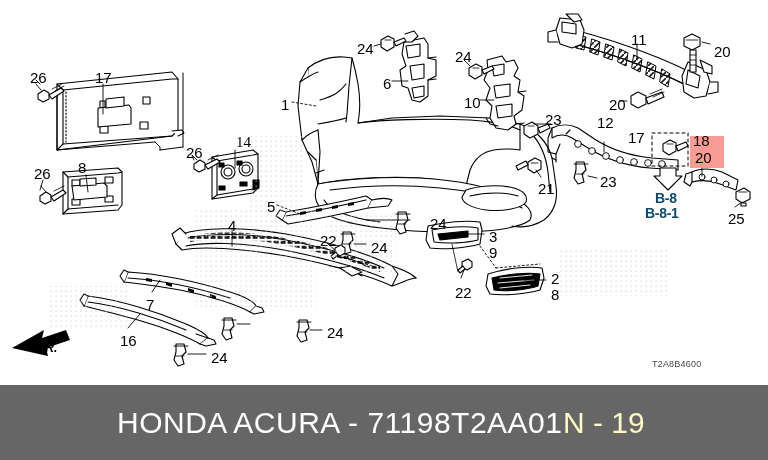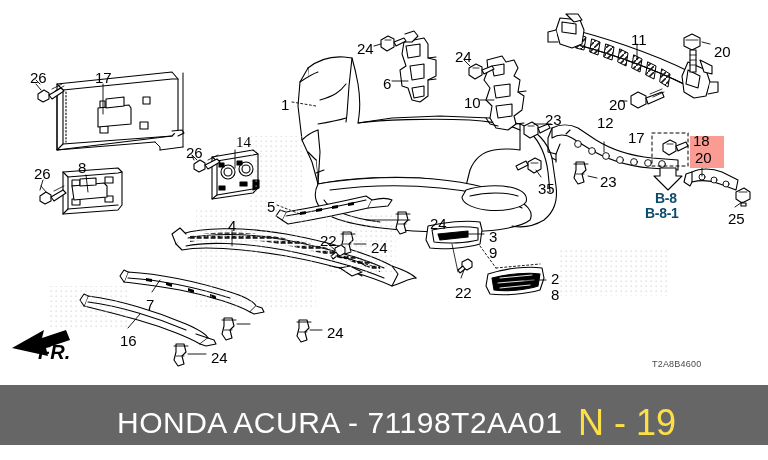--- a/index.html
+++ b/index.html
@@ -35,45 +35,45 @@
   }
   #highlight-box{
     position:absolute;
     left:690px;top:136px;width:34px;height:32px;
     background:#f98b80;
     opacity:0.85;
   }
   #fr-label{
     position:absolute;
     left:38px;top:341px;
-    font-size:20px;font-weight:bold;font-style:italic;
+    font-size:12px;font-weight:bold;font-style:italic;
     color:#000;
   }
   #code-watermark{
     position:absolute;
     left:652px;top:359px;
     font-size:9px;
     color:#4a4a4a;
     letter-spacing:0.2px;
   }
   #footer-bar{
-    position:absolute;left:0;top:385px;width:768px;height:60px;
+    position:absolute;left:0;top:385px;width:768px;height:75px;
     background:#666666;
   }
   #footer-inner{
     position:absolute;left:0;top:0;width:768px;height:75px;
     display:flex;align-items:center;
   }
   #footer-title{
     position:absolute;left:117px;top:50%;transform:translateY(-50%);
     color:#ffffff;font-size:30px;letter-spacing:0.5px;white-space:nowrap;
   }
   #footer-page{
-    position:absolute;left:578px;top:50%;transform:translateY(-50%);
-    color:#fde047;font-size:36px;white-space:nowrap;
+    position:absolute;left:563px;top:50%;transform:translateY(-50%);
+    color:#fef9c3;font-size:30px;white-space:nowrap;
   }
   .wm{
     position:absolute;
     font-size:62px;
     font-weight:bold;
     color:#efefef;
     letter-spacing:8px;
     user-select:none;
   }
 </style>
@@ -491,21 +491,21 @@
   <div class="cal" style="left:455px;top:49px;">24</div>
   <div class="cal" style="left:464px;top:95px;">10</div>
   <div class="cal" style="left:631px;top:32px;">11</div>
   <div class="cal" style="left:714px;top:44px;">20</div>
   <div class="cal" style="left:609px;top:97px;">20</div>
   <div class="cal" style="left:545px;top:112px;">23</div>
   <div class="cal" style="left:597px;top:115px;">12</div>
   <div class="cal" style="left:597px;top:130px;margin-left:31px;">17</div>
   <div class="cal" style="left:693px;top:133px;">18</div>
   <div class="cal" style="left:695px;top:150px;">20</div>
-  <div class="cal" style="left:538px;top:181px;">35</div>
+  <div class="cal" style="left:538px;top:181px;">21</div>
   <div class="cal" style="left:600px;top:174px;">23</div>
   <div class="cal" style="left:728px;top:211px;">25</div>
   <div class="cal" style="left:228px;top:218px;">4</div>
   <div class="cal" style="left:267px;top:199px;">5</div>
   <div class="cal" style="left:320px;top:233px;">22</div>
   <div class="cal" style="left:371px;top:240px;">24</div>
   <div class="cal" style="left:489px;top:229px;">3</div>
   <div class="cal" style="left:489px;top:245px;">9</div>
   <div class="cal" style="left:551px;top:271px;">2</div>
   <div class="cal" style="left:551px;top:287px;">8</div>

